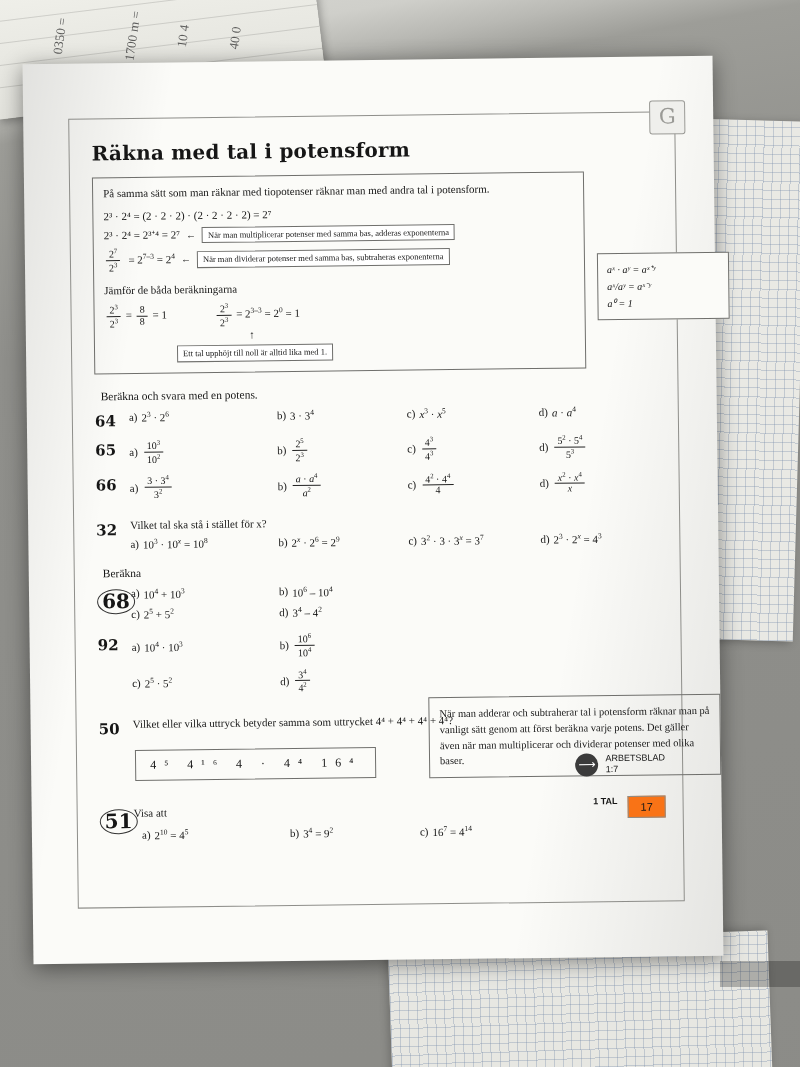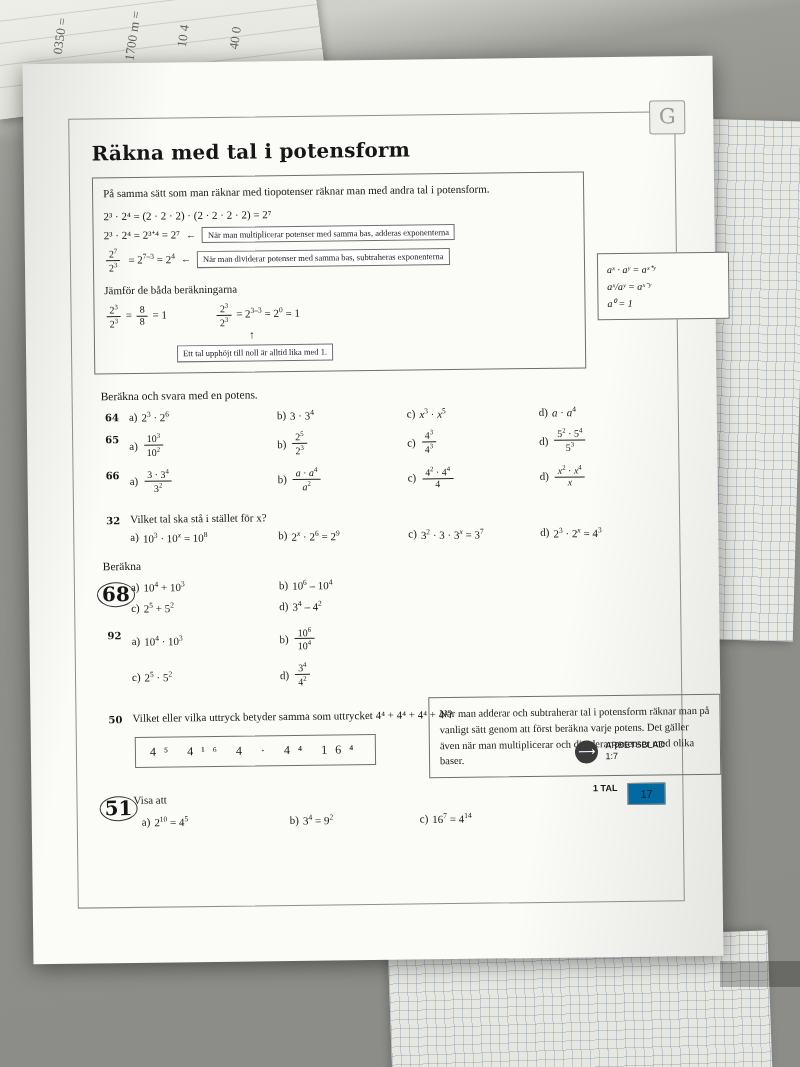--- a/index.html
+++ b/index.html
@@ -96,22 +96,22 @@
   .upnote{font-size:8.5px;border:1px solid #6f6f6c;padding:1px 5px;display:inline-block;background:#fff;}
   .uparrow{font-size:11px;display:block;margin-left:34px;}
   .rules{
     position:absolute;right:-76px;top:118px;width:112px;
     border:1px solid #6f6f6c;padding:7px 9px;font-size:10px;line-height:1.7;
     font-style:italic;background:#fbfbf8;
   }
   .exhead{font-size:11.5px;margin:16px 0 8px 6px;}
   .exrow{display:flex;align-items:flex-start;margin:0 0 4px 0;font-size:11px;}
   .num-lab{
-    font-family:"DejaVu Serif",serif;font-size:10px;font-weight:bold;
-    width:34px;flex:none;padding-top:2px;text-align:center;
+    font-family:"DejaVu Serif",serif;font-size:15px;font-weight:bold;
+    width:34px;flex:none;padding-top:2px;
   }
   .num-circ{
     width:34px;flex:none;padding-top:2px;position:relative;
   }
   .num-circ span{
     font-family:"DejaVu Serif",serif;font-size:20px;font-weight:bold;
     display:inline-block;border:1.2px solid #333;border-radius:50%;
     padding:1px 4px 2px 4px;line-height:1;
   }
   .items{display:flex;flex:1;}
@@ -133,21 +133,21 @@
     width:23px;height:23px;border-radius:50%;background:#3b3b3b;color:#fff;
     font-size:12px;line-height:23px;text-align:center;
   }
   .ws-txt{font-family:"Liberation Sans",sans-serif;line-height:1.25;}
   .footer{
     position:absolute;right:-6px;bottom:22px;display:flex;gap:10px;
   }
   .f-tal{font-family:"Liberation Sans",sans-serif;font-size:9px;font-weight:bold;}
   .f-page{
     border:1px solid #8d8d89;width:36px;height:20px;line-height:20px;text-align:center;
-    font-family:"Liberation Sans",sans-serif;font-size:11px;background:#0369a1;
+    font-family:"Liberation Sans",sans-serif;font-size:11px;background:#f97316;
   }
   .shadowbar{
     position:absolute;right:0;bottom:80px;width:80px;height:26px;background:rgba(0,0,0,.25);
   }
 </style>
 </head>
 <body>
 
 <div class="desk">
   <div class="grid-right"></div>

